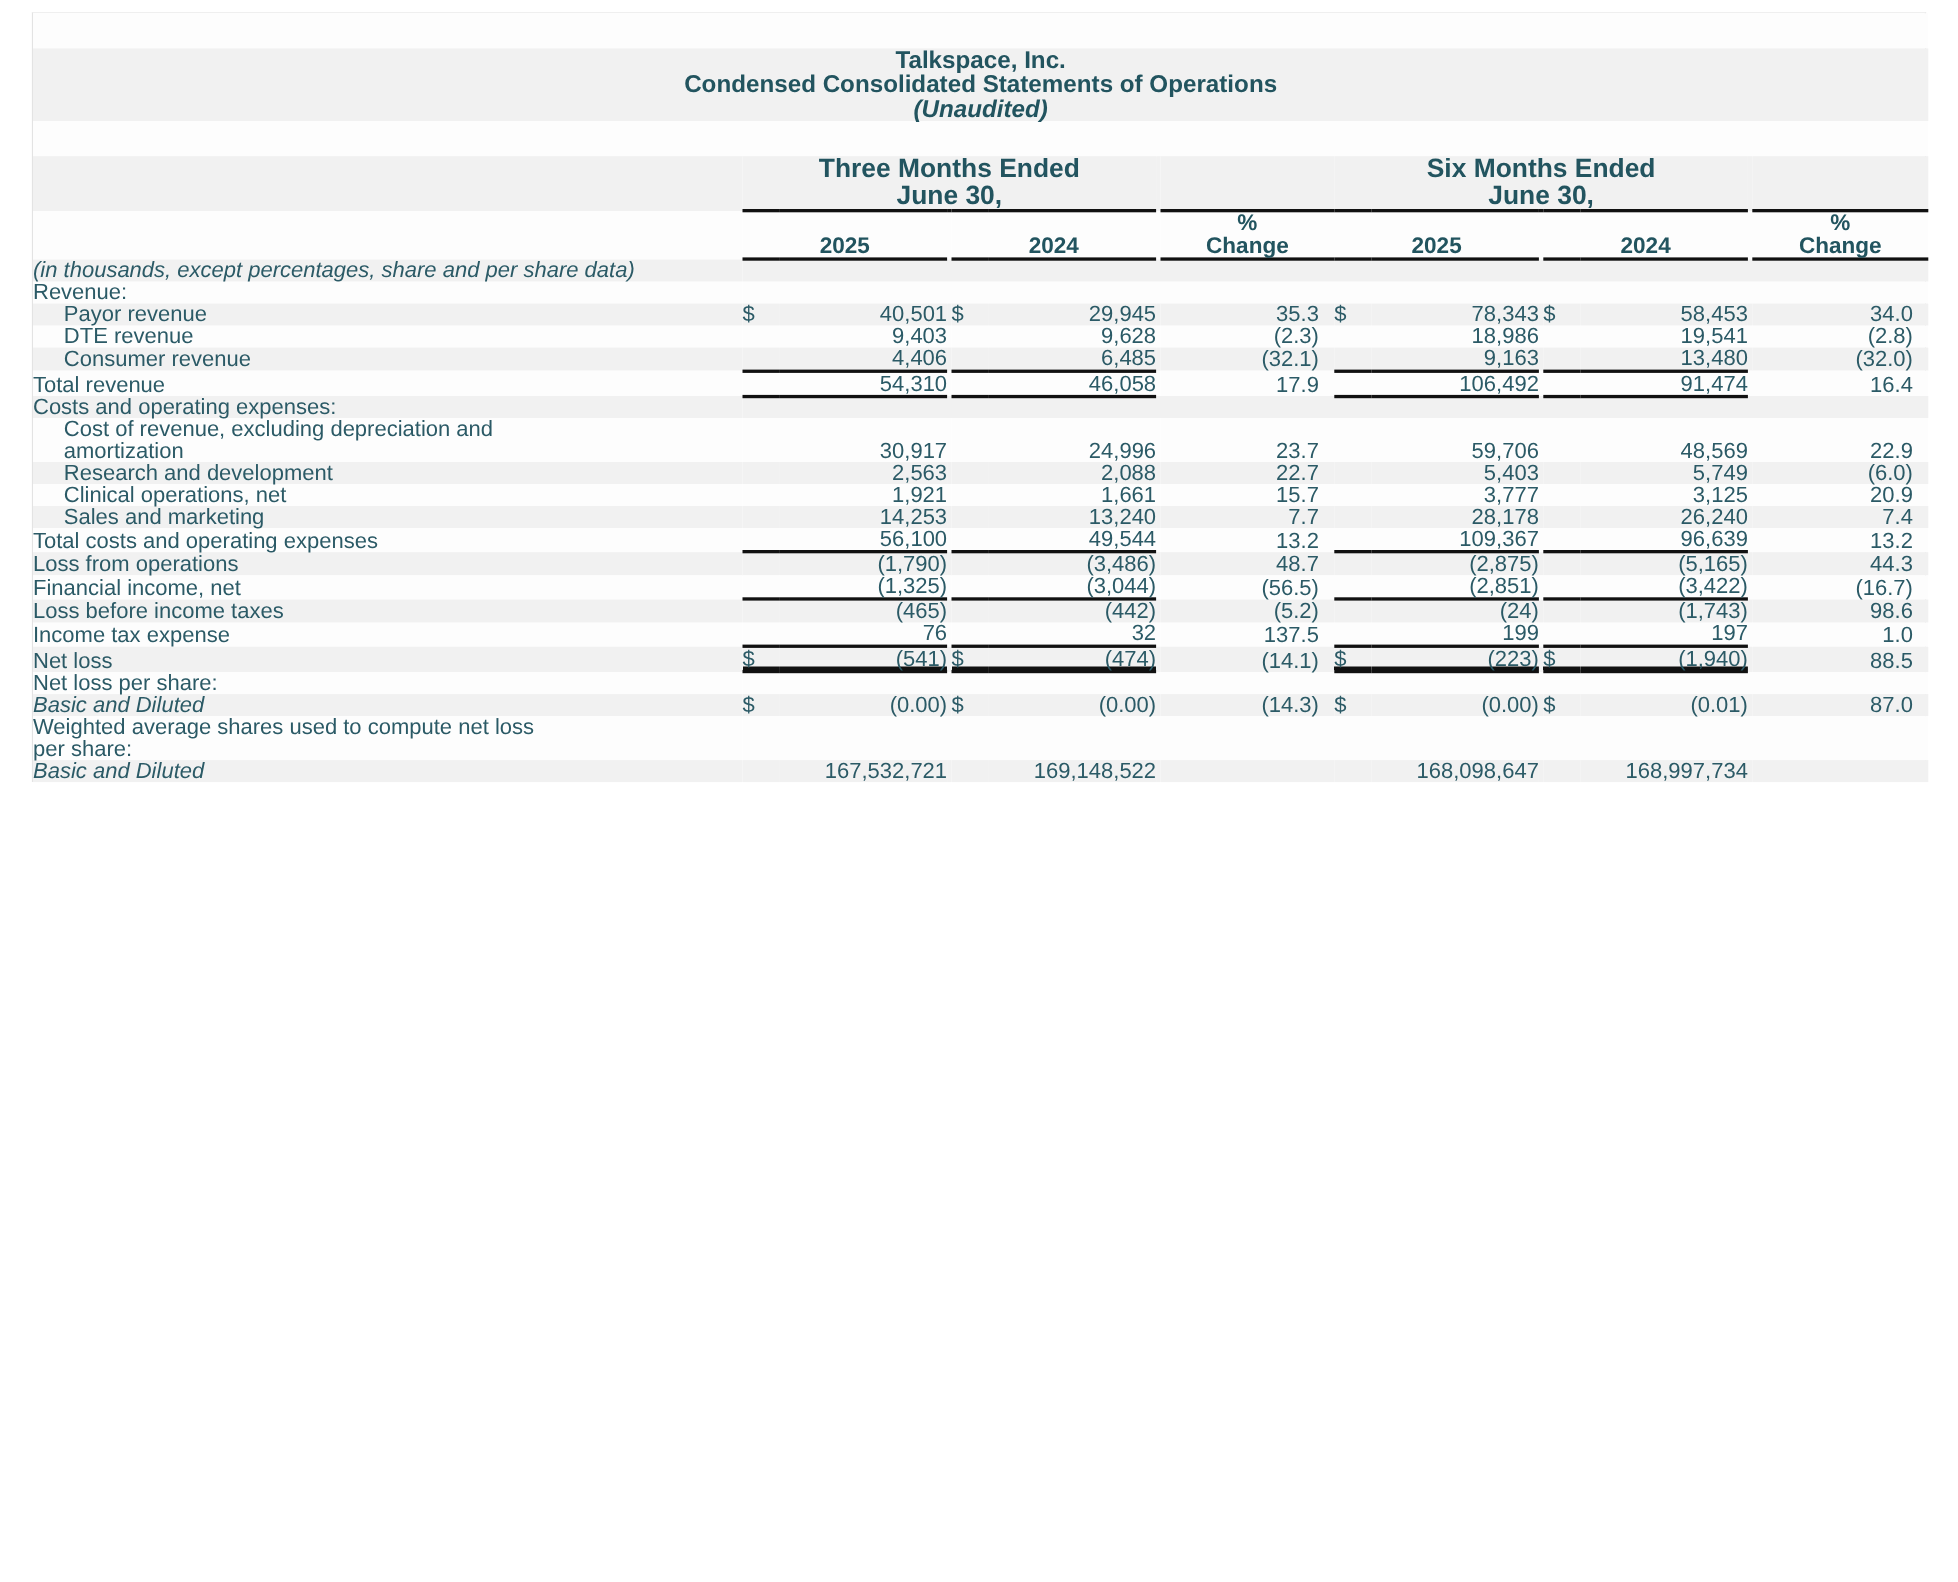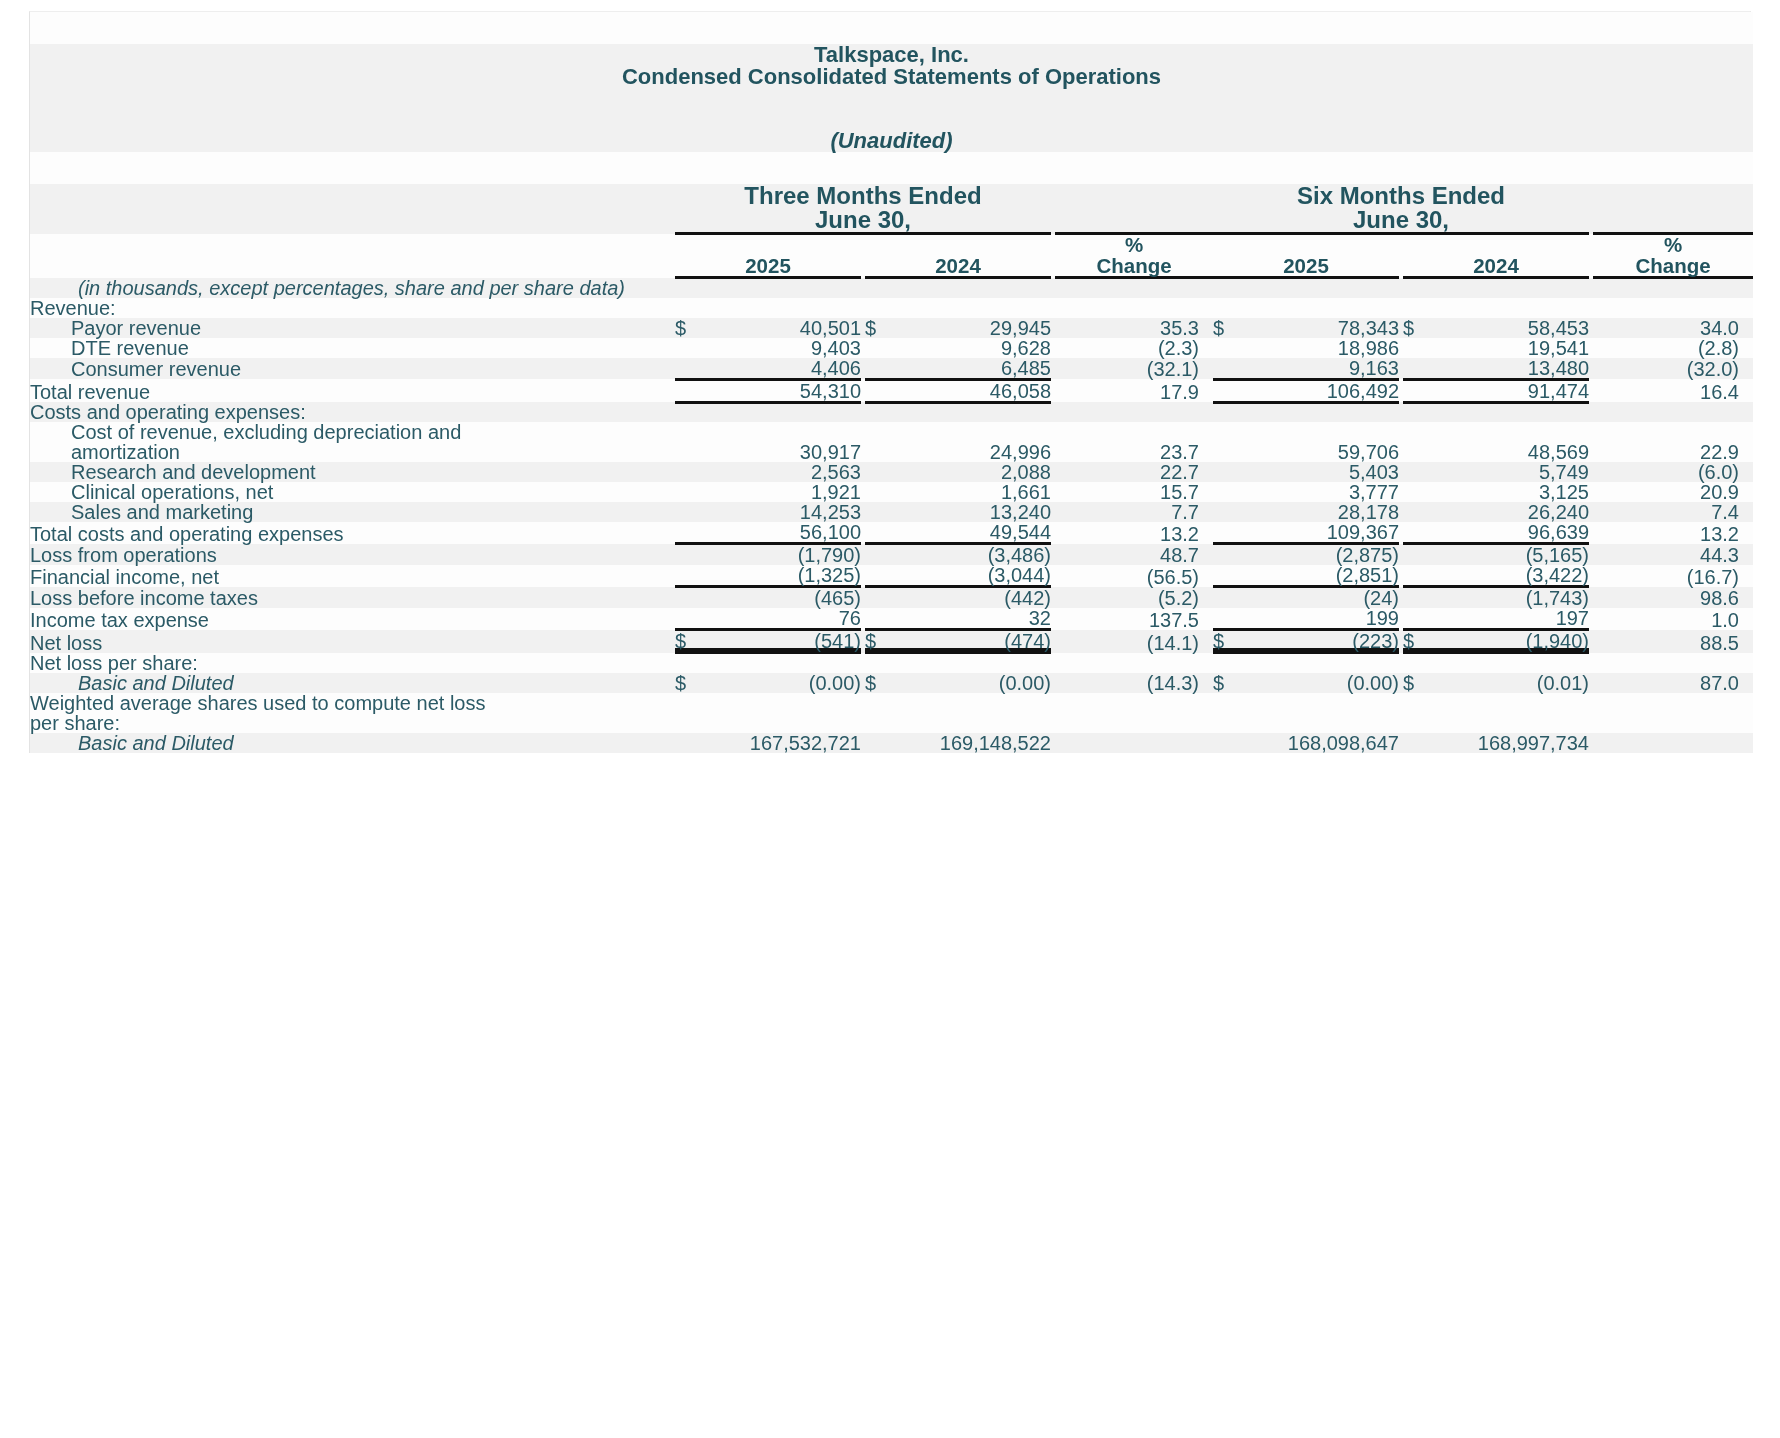--- a/index.html
+++ b/index.html
@@ -50,21 +50,21 @@
 
   .title-cell {
     text-align: center;
     font-weight: bold;
     font-size: 22px;
     color: #22545f;
     padding: 4px 0 0 0;
     line-height: 1.45;
   }
   .title-line { display: block; }
-  .title-line.ital { font-style: italic; margin-top: 42px; }
+  .title-line.ital { font-style: italic; }
 
   
   .per-head {
     text-align: center;
     font-weight: bold;
     font-size: 24px;
     color: #22545f;
     line-height: 1.5;
     padding-bottom: 2px;
   }
@@ -79,22 +79,22 @@
   .ul-dark { border-bottom: 3px solid #111111; }
 
   
   .lbl {
     text-align: left;
     padding: 11px 0 11px 6px;
     font-size: 20px;
     color: #2b5a66;
     line-height: 1.42;
   }
-  .lbl.indent { padding-left: 41px; }
-  .lbl.ital { font-style: italic; padding-left: 48px; }
+  .lbl.indent { padding-left: 28px; }
+  .lbl.ital { font-style: italic; }
 
   
   .cur {
     text-align: left;
     font-size: 20px;
     padding: 11px 0 11px 4px;
     color: #2b5a66;
   }
   .num {
     text-align: right;

